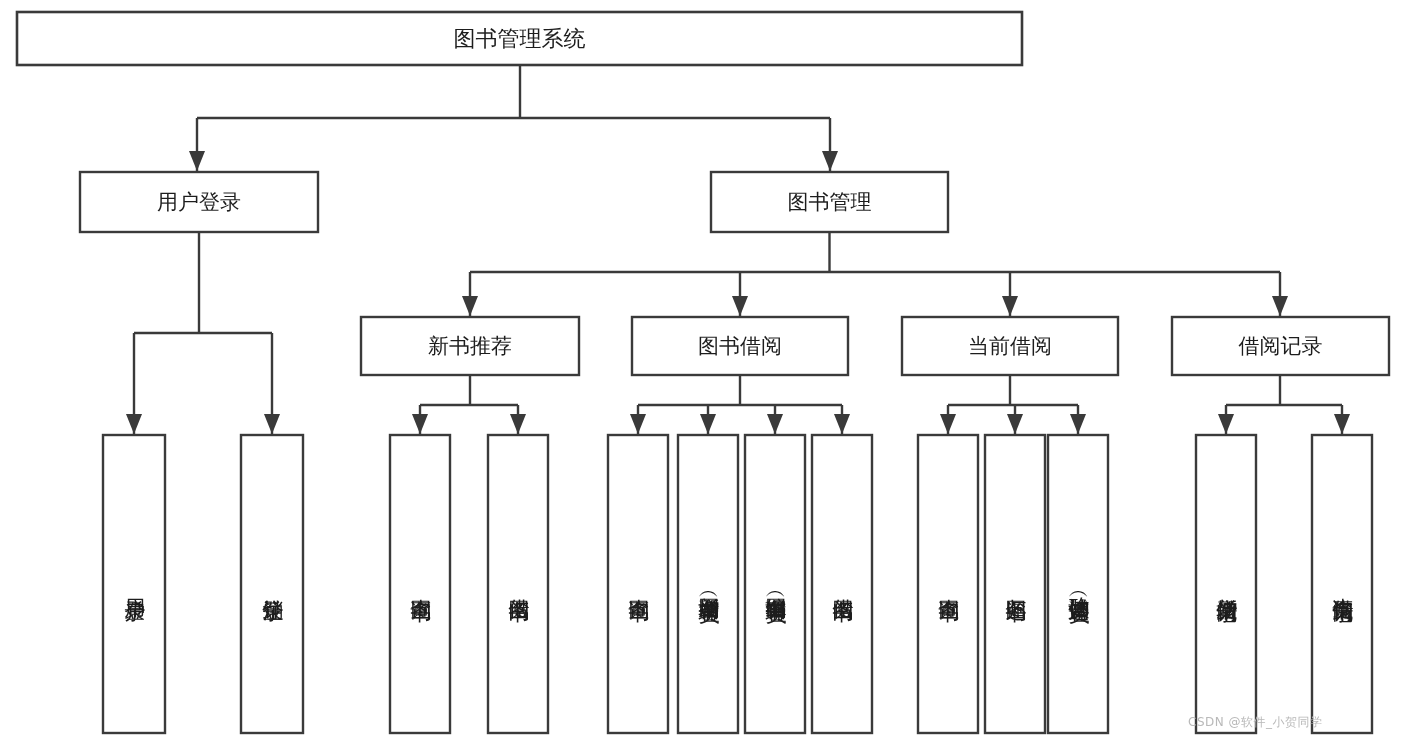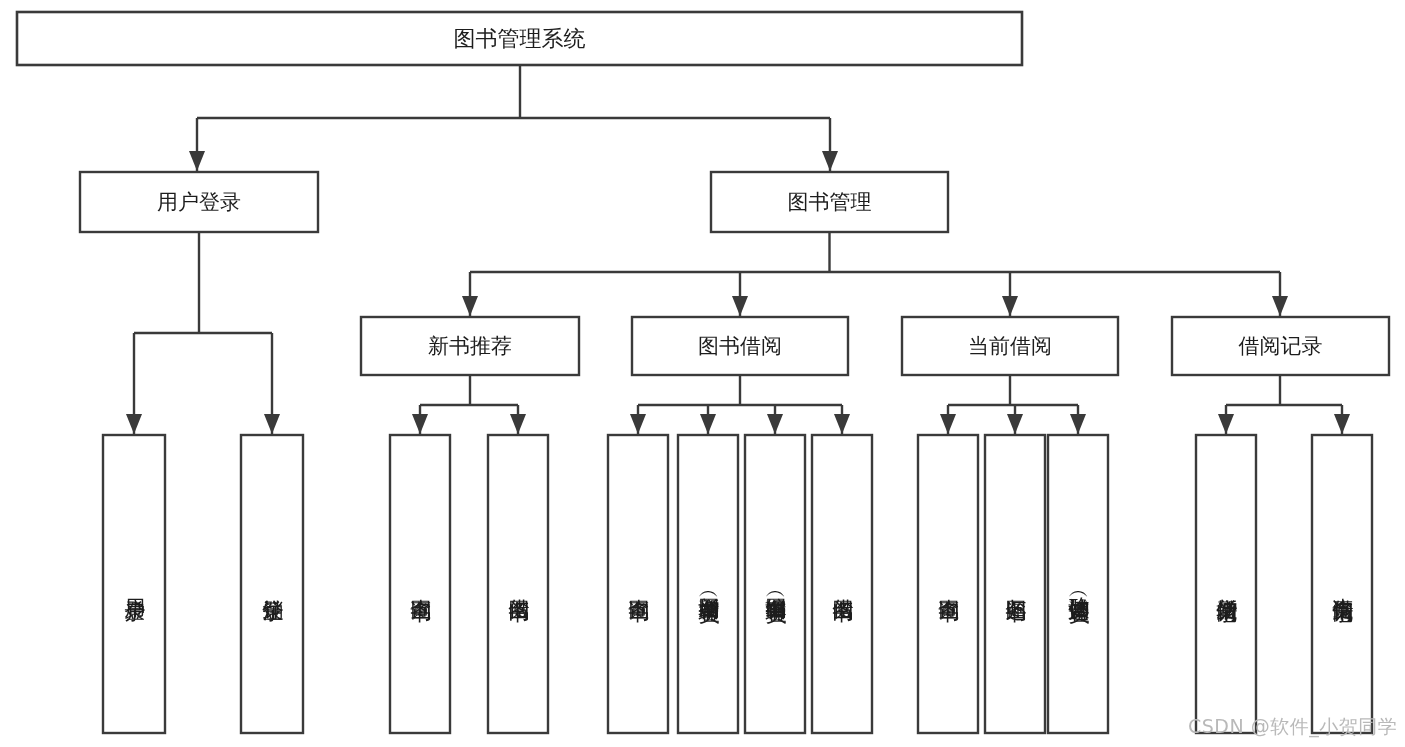--- a/index.html
+++ b/index.html
@@ -68,21 +68,21 @@
   .leaf-label-box {
     position: absolute;
     display: flex;
     align-items: center;
     justify-content: center;
     pointer-events: none;
   }
   .watermark {
     position: absolute;
     font-family: "DejaVu Sans", "Liberation Sans", sans-serif;
-    font-size: 19px;
+    font-size: 12px;
     color: #b9b9b9;
     white-space: nowrap;
     letter-spacing: 0.5px;
   }
 </style>
 </head>
 <body>
 
 <div id="diagram-root">
   <svg class="flow" viewBox="0 0 1405 747">

